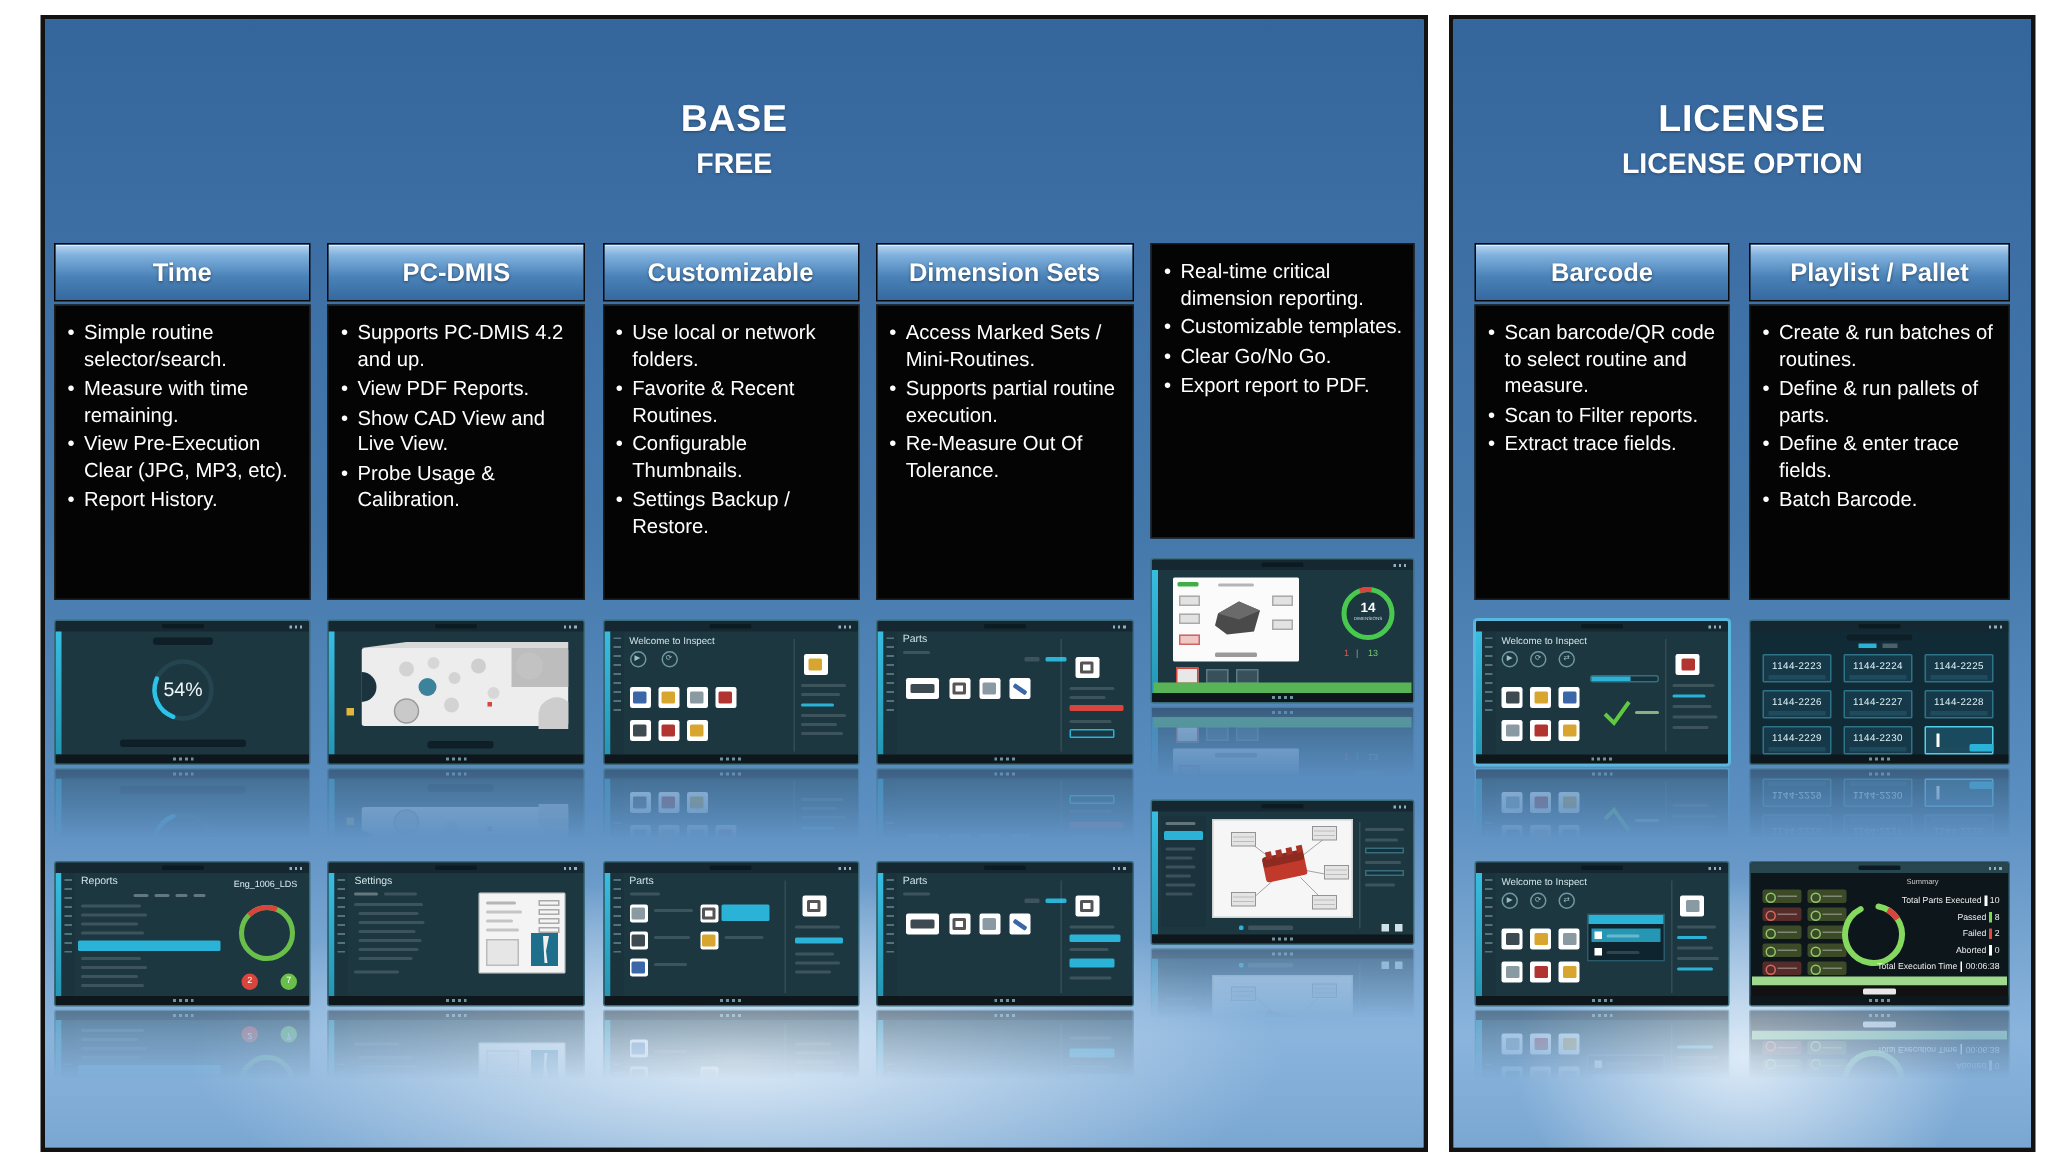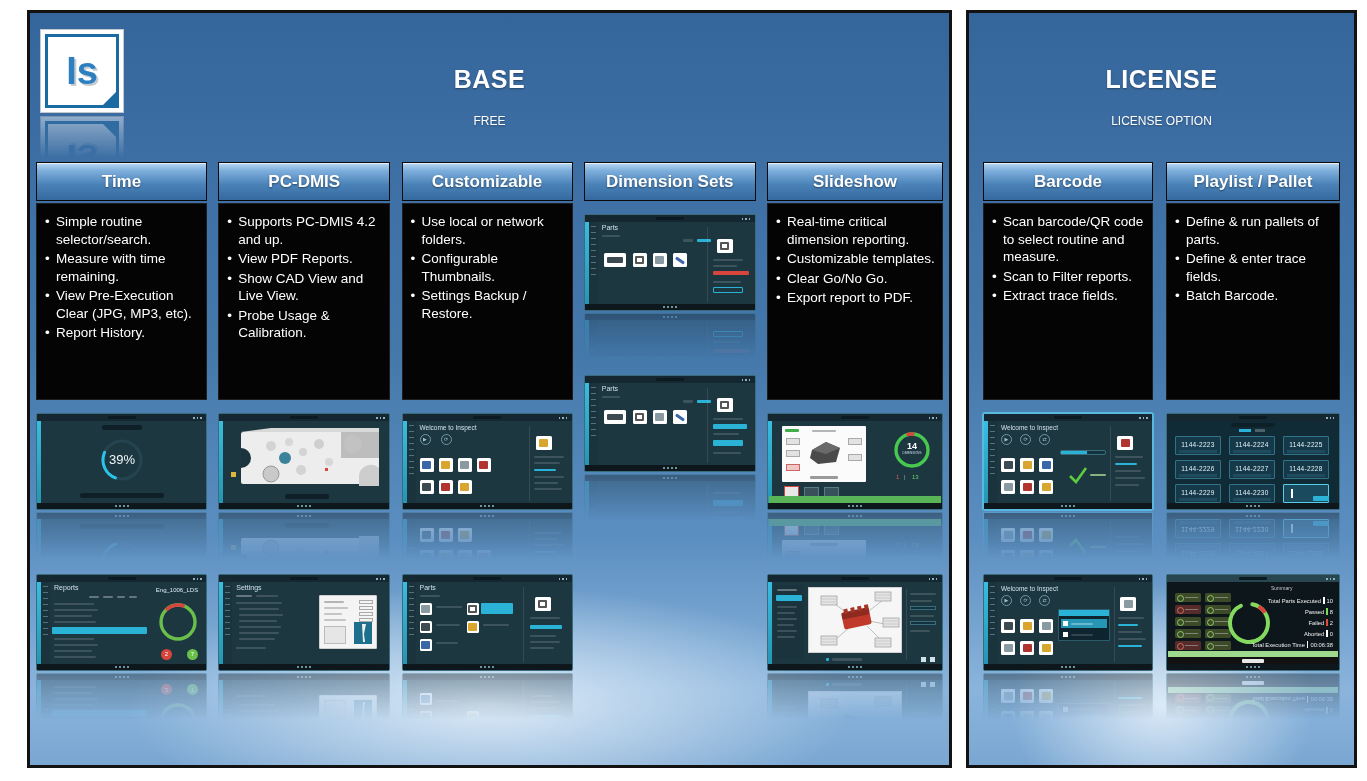--- a/index.html
+++ b/index.html
@@ -11,21 +11,21 @@
   .panel { position:absolute; top:10px; height:758px; border:3px solid #121212;
     background:
       radial-gradient(ellipse 55% 22% at 50% 92%, rgba(235,244,252,.85), rgba(235,244,252,0) 72%),
       linear-gradient(180deg,#34659b 0%,#3d6fa4 20%,#4478ab 45%,#5c8fc1 70%,#8ab4dc 90%,#7aa7d2 100%);
     overflow:hidden; }
   .panel-left { left:27px; width:925px; }
   .panel-right { left:966px; width:391px; }
 
   .panel-title { position:absolute; top:52px; left:0; right:0; text-align:center; color:#fff; }
   .panel-title .t1 { font-size:25px; font-weight:bold; letter-spacing:.5px; text-shadow:0 1px 2px rgba(0,0,0,.35); }
-  .panel-title .t2 { font-size:12px; margin-top:20px; text-shadow:0 1px 2px rgba(0,0,0,.3); }
+  .panel-title .t2 { font-size:19px; margin-top:5px; text-shadow:0 1px 2px rgba(0,0,0,.3);font-weight:bold; }
 
   
   .logo { position:absolute; left:10px; top:16px; width:84px; height:84px; background:#fff;
     border:1px solid #c2c9cf; padding:4px;
     -webkit-box-reflect: below 3px linear-gradient(to bottom, rgba(0,0,0,0) 50%, rgba(0,0,0,.45) 100%); }
   .logo-in { position:relative; width:100%; height:100%; border:3px solid #1b6ba3; background:#fff;
     display:flex; align-items:center; justify-content:center; overflow:hidden; }
   .logo-in span { font-size:38px; font-weight:bold; color:#2e7fc0; line-height:1; text-shadow:2px 2px 0 #c3ccd3; }
   .logo-fold { position:absolute; right:-1px; bottom:-1px; width:0; height:0;
     border-left:15px solid transparent; border-bottom:15px solid #1b6ba3; }
@@ -98,26 +98,20 @@
   .ppill::after { content:''; position:absolute; left:10px; top:3.5px; width:13px; height:1.5px; background:rgba(255,255,255,.35); }
 
   svg { display:block; }
 </style>
 </head>
 <body>
 
 <div class="stage">
 
   <div class="panel panel-left">
-    <div class="logo">
-      <div class="logo-in">
-        <span>Is</span>
-        <div class="logo-fold"></div>
-      </div>
-    </div>
     <div class="panel-title">
       <div class="t1">BASE</div>
       <div class="t2">FREE</div>
     </div>
 
     <div class="cols">
 
       <div class="col w171">
         <div class="col-header">Time</div>
         <div class="col-box">
@@ -132,21 +126,21 @@
         <div class="shot">
           <div class="thumb">
             <div class="tbar"></div>
               <div class="tstrip"></div>
               <div class="tfoot"></div>
             <div class="pill" style="left:65px;top:11px;width:40px;height:5px;"></div>
             <svg class="a" style="left:61px;top:22px;" width="48" height="48" viewBox="0 0 48 48">
               <circle cx="24" cy="24" r="19" fill="none" stroke="#24454f" stroke-width="3"></circle>
               <circle cx="24" cy="24" r="19" fill="none" stroke="#2cc3e8" stroke-width="3" stroke-dasharray="31 119.4" stroke-linecap="round" transform="rotate(110 24 24)"></circle>
             </svg>
-            <div class="mt" style="left:61px;top:38px;width:48px;text-align:center;font-size:13px;font-weight:300;color:#eef7f9;">39%</div>
+            <div class="mt" style="left:61px;top:38px;width:48px;text-align:center;font-size:13px;font-weight:300;color:#eef7f9;">54%</div>
             <div class="pill" style="left:43px;top:79px;width:84px;height:5px;"></div>
           </div>
         </div>
 
         <div class="shot shot2">
           <div class="thumb">
             <div class="tbar"></div>
               <div class="tstrip"></div>
               <div class="tside"></div>
               <div class="tfoot"></div>
@@ -248,20 +242,21 @@
             </div>
           </div>
         </div>
       </div>
 
       <div class="col w171">
         <div class="col-header">Customizable</div>
         <div class="col-box">
           <ul>
               <li>Use local or network  folders.</li>
+              <li>Favorite &amp; Recent Routines.</li>
               <li>Configurable Thumbnails.</li>
               <li>Settings Backup / Restore.</li>
             </ul>
         </div>
 
         <div class="shot">
           <div class="thumb">
             <div class="tbar"></div>
               <div class="tstrip"></div>
               <div class="tside"></div>
@@ -339,20 +334,27 @@
             <div class="a cyb" style="left:127px;top:50px;width:32px;height:4px;border-radius:1px;"></div>
             <div class="bar bar-d" style="left:127px;top:60px;width:26px;"></div>
             <div class="bar bar-d" style="left:127px;top:66px;width:30px;"></div>
             <div class="bar bar-d" style="left:127px;top:72px;width:24px;"></div>
           </div>
         </div>
       </div>
 
       <div class="col w172">
         <div class="col-header">Dimension Sets</div>
+        <div class="col-box">
+          <ul>
+              <li>Access Marked Sets / Mini-Routines.</li>
+              <li>Supports partial routine execution.</li>
+              <li>Re-Measure Out Of Tolerance.</li>
+            </ul>
+        </div>
 
         <div class="shot">
           <div class="thumb">
             <div class="tbar"></div>
               <div class="tstrip"></div>
               <div class="tside"></div>
               <div class="tfoot"></div>
             <div class="mt" style="left:17px;top:9px;font-size:7px;">Parts</div>
             <div class="bar bar-d" style="left:17px;top:20px;width:18px;"></div>
             <div class="bar cyb" style="left:112px;top:24px;width:14px;height:3px;"></div>
@@ -410,21 +412,20 @@
             <div class="bar bar-d" style="left:128px;top:42px;width:30px;"></div>
             <div class="a cyb" style="left:128px;top:48px;width:34px;height:5px;border-radius:1px;"></div>
             <div class="bar bar-d" style="left:128px;top:57px;width:26px;"></div>
             <div class="a" style="left:128px;top:64px;width:30px;height:6px;background:#2ab3d6;border-radius:1px;"></div>
             <div class="bar bar-d" style="left:128px;top:76px;width:28px;"></div>
           </div>
         </div>
       </div>
 
       <div class="col w176">
-        <div class="col-header">Slideshow</div>
         <div class="col-box">
           <ul>
               <li>Real-time critical dimension reporting.</li>
               <li>Customizable templates.</li>
               <li>Clear Go/No Go.</li>
               <li>Export report to PDF.</li>
             </ul>
         </div>
 
         <div class="shot">
@@ -642,20 +643,21 @@
             <div class="bar bar-d" style="left:134px;top:63px;width:28px;"></div>
             <div class="bar cyb" style="left:134px;top:70px;width:24px;"></div>
           </div>
         </div>
       </div>
 
       <div class="col w174">
         <div class="col-header">Playlist / Pallet</div>
         <div class="col-box">
           <ul>
+              <li>Create &amp; run batches of routines.</li>
               <li>Define &amp; run pallets of parts.</li>
               <li>Define &amp; enter trace fields.</li>
               <li>Batch Barcode.</li>
             </ul>
         </div>
 
         <div class="shot">
           <div class="thumb" style="background:#112b36;">
             <div class="tbar"></div>
               <div class="tfoot"></div>

